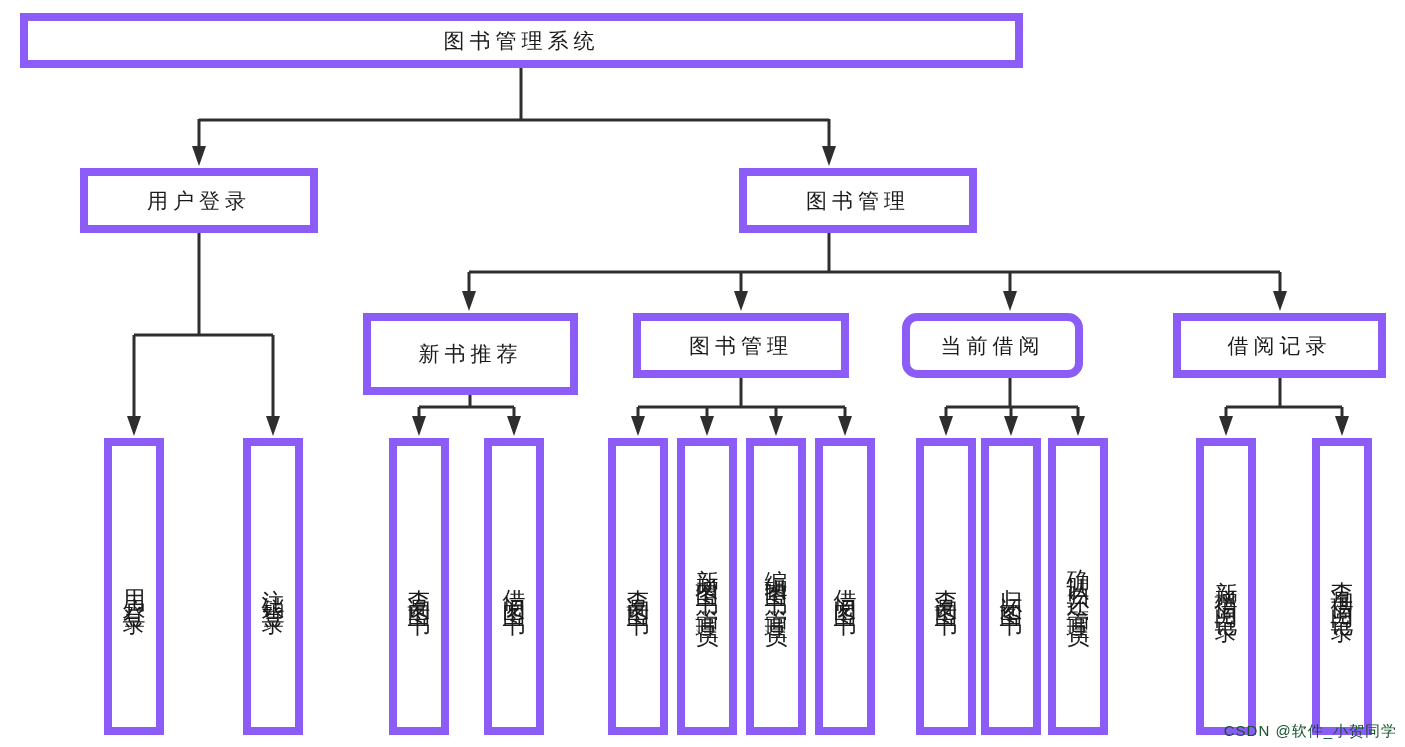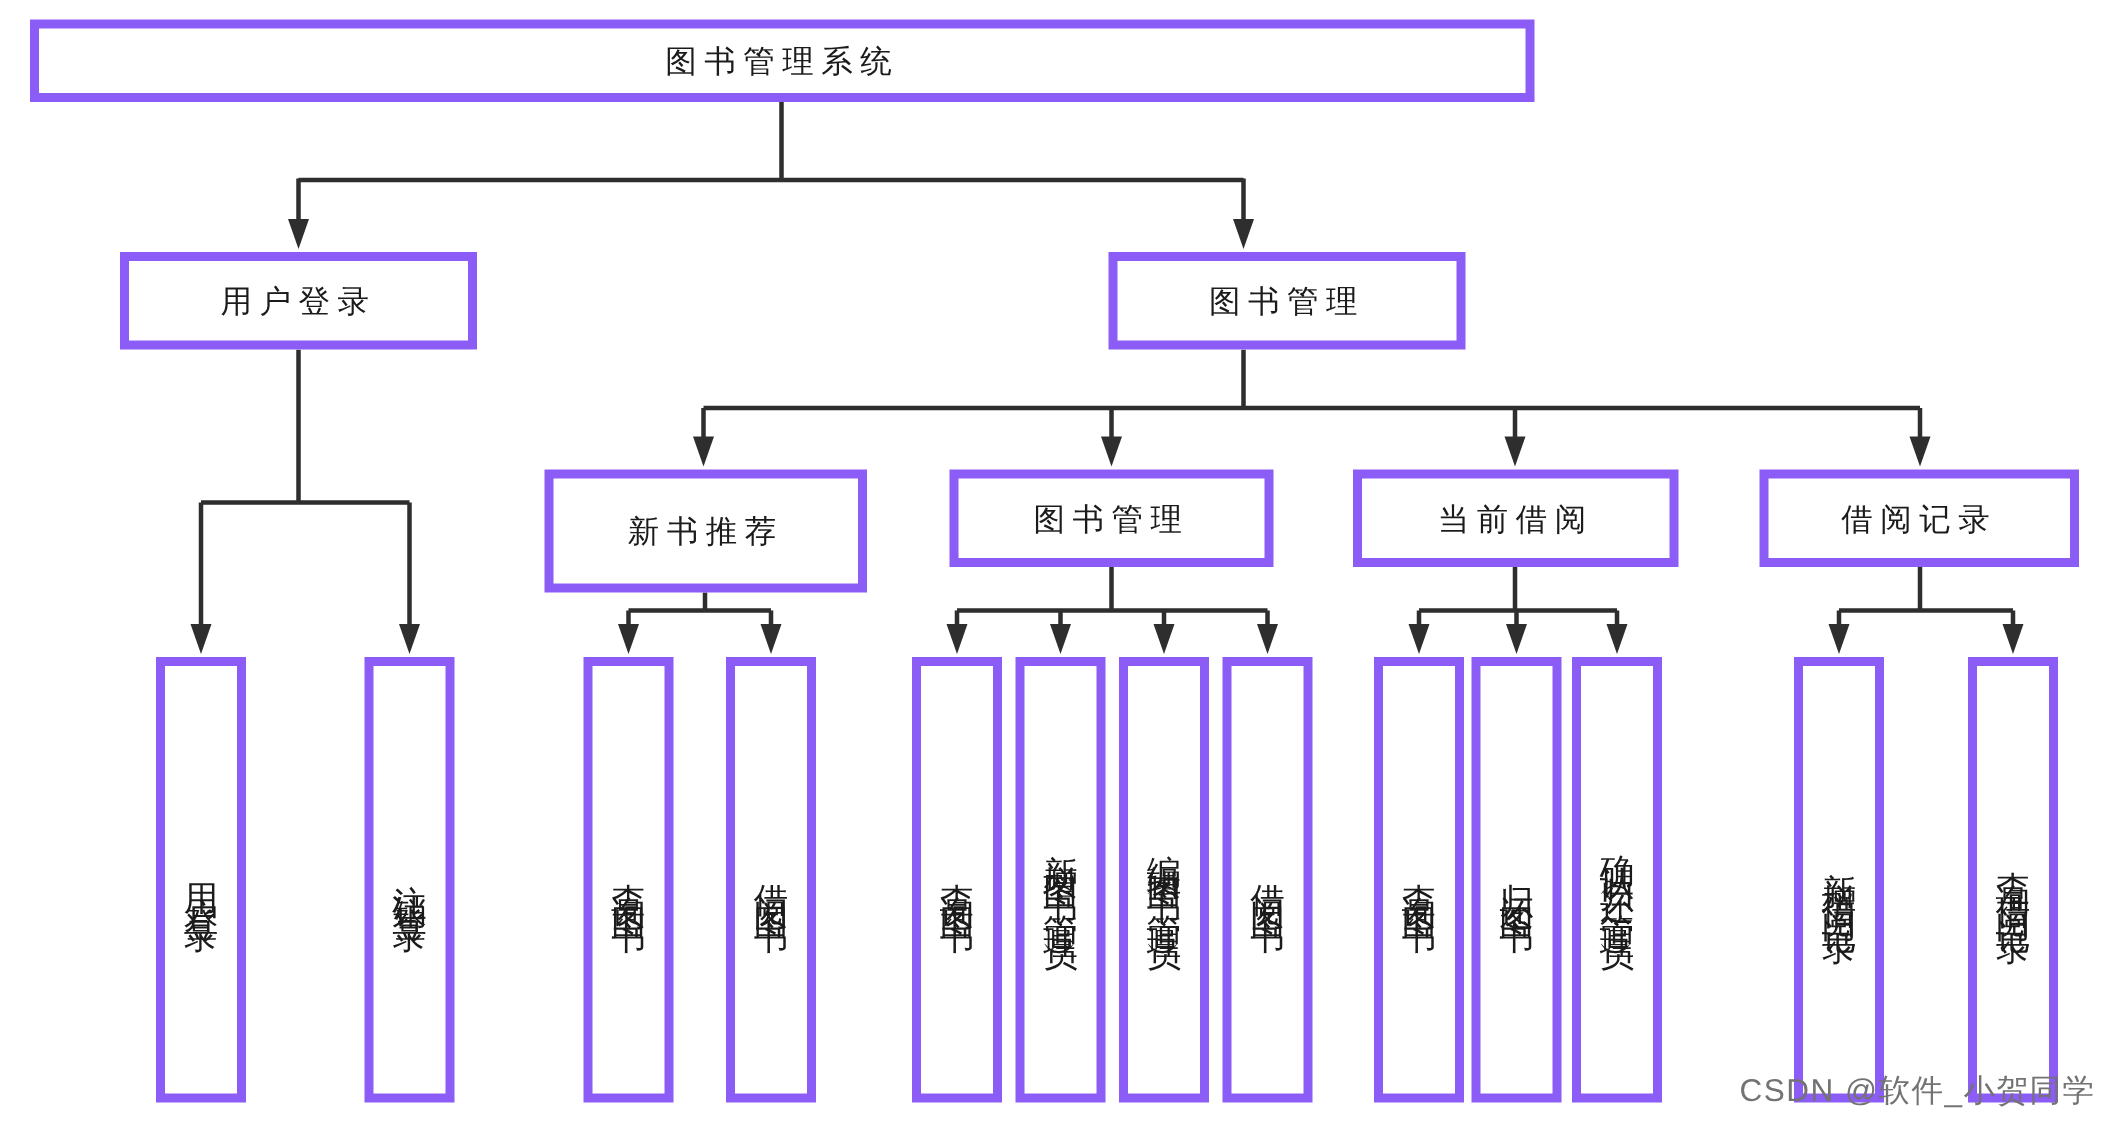--- a/index.html
+++ b/index.html
@@ -16,21 +16,21 @@
     overflow: hidden;
   }
   .stage svg {
     position: absolute;
     left: 0;
     top: 0;
   }
   .box {
     position: absolute;
     box-sizing: border-box;
-    border: 6px solid #8b5cf6;
+    border: 8px solid #8b5cf6;
     background: #ffffff;
     color: #1b1b1b;
     display: flex;
     align-items: center;
     justify-content: center;
     text-align: center;
   }
   .h {
     font-size: 21px;
     letter-spacing: 5px;
@@ -40,23 +40,23 @@
     writing-mode: vertical-rl;
     text-orientation: mixed;
     font-size: 23px;
     letter-spacing: 8px;
     line-height: 1;
   }
   .watermark {
     position: absolute;
     right: 8px;
     bottom: 6px;
-    font-size: 21px;
+    font-size: 15px;
     letter-spacing: 1px;
-    color: #737373;
+    color: #14532d;
     white-space: nowrap;
     margin-top: 27px;
   }
 </style>
 </head>
 <body>
 
 <div class="stage">
 
   <svg width="1405" height="747" viewBox="0 0 1405 747">
@@ -99,21 +99,21 @@
     </g>
   </svg>
 
   <div class="box h" style="left:20px; top:13px; width:1003px; height:55px;">图书管理系统</div>
 
   <div class="box h" style="left:80px; top:168px; width:238px; height:65px;">用户登录</div>
   <div class="box h" style="left:739px; top:168px; width:238px; height:65px;">图书管理</div>
 
   <div class="box h" style="left:363px; top:313px; width:215px; height:82px;">新书推荐</div>
   <div class="box h" style="left:633px; top:313px; width:216px; height:65px;">图书管理</div>
-  <div class="box h" style="left:902px; top:313px; width:217px; height:65px;">当前借阅</div>
+  <div class="box h" style="left:902px; top:313px; width:181px; height:65px;border-radius:15px;">当前借阅</div>
   <div class="box h" style="left:1173px; top:313px; width:213px; height:65px;">借阅记录</div>
 
   <div class="box v" style="left:104px; top:438px; width:60px; height:297px;">用户登录</div>
   <div class="box v" style="left:243px; top:438px; width:60px; height:297px;">注销登录</div>
 
   <div class="box v" style="left:389px; top:438px; width:60px; height:297px;">查询图书</div>
   <div class="box v" style="left:484px; top:438px; width:60px; height:297px;">借阅图书</div>
 
   <div class="box v" style="left:608px; top:438px; width:60px; height:297px;">查询图书</div>
   <div class="box v" style="left:677px; top:438px; width:60px; height:297px;">新增图书（管理员）</div>

